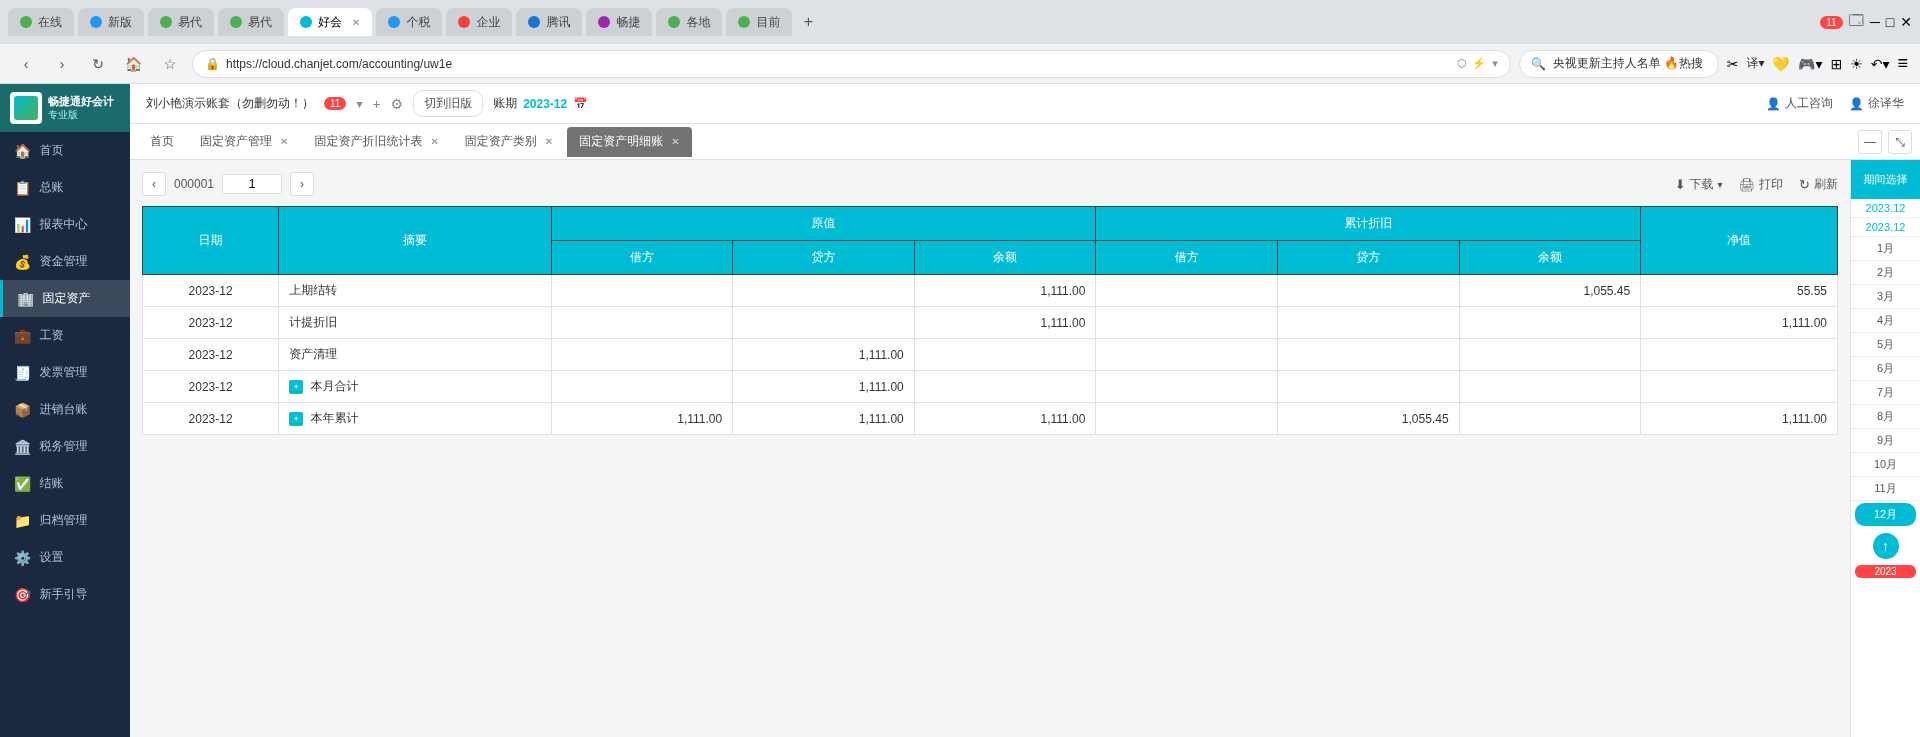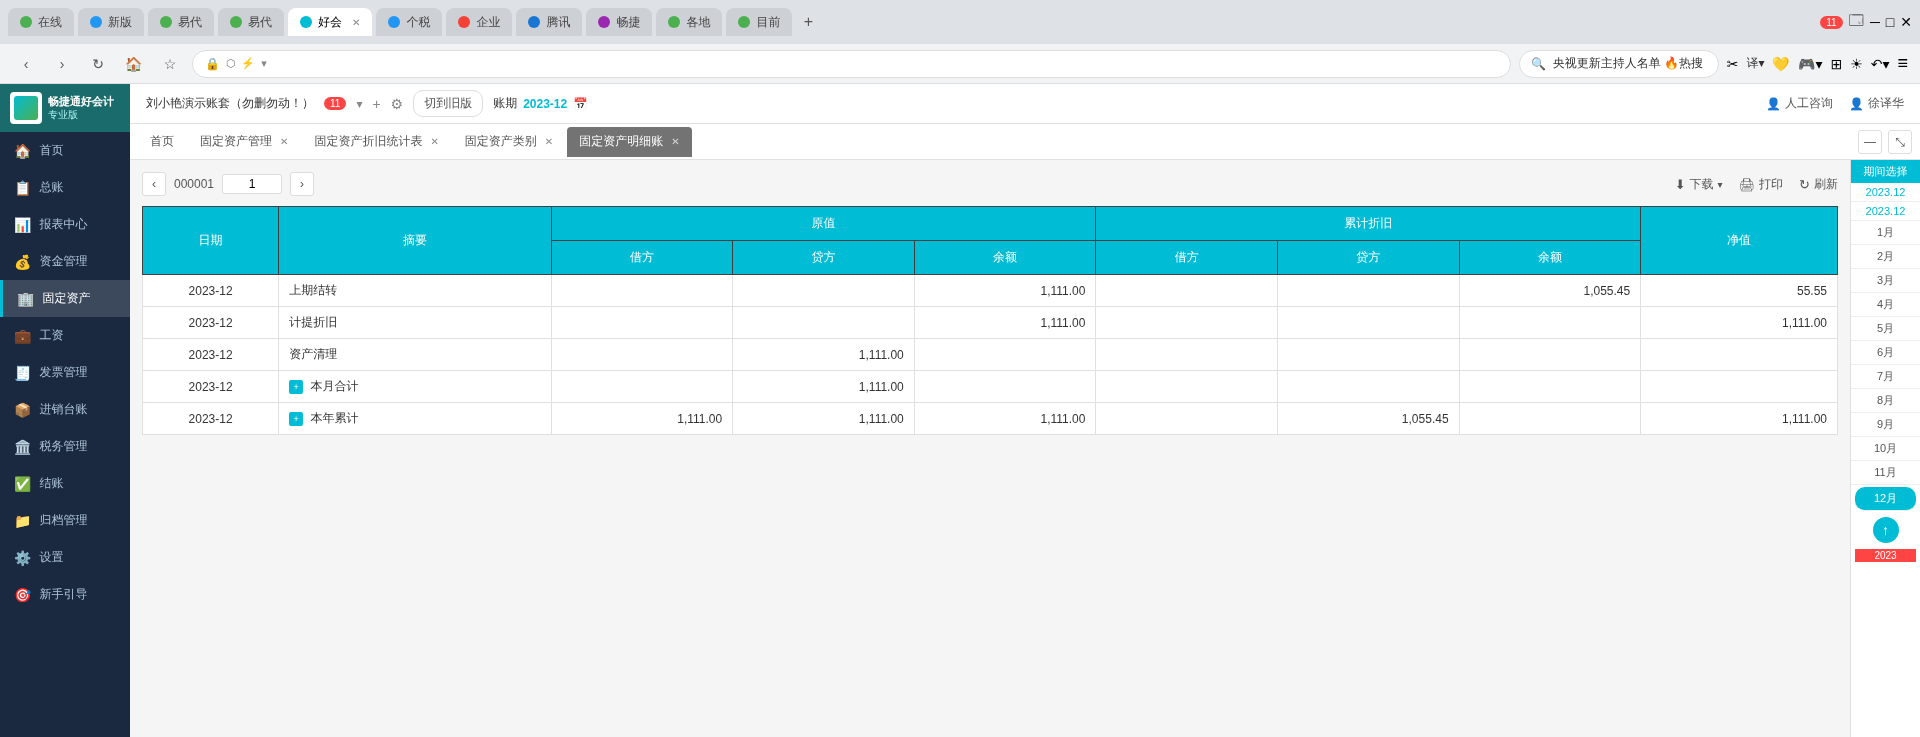--- a/index.html
+++ b/index.html
@@ -64,21 +64,21 @@
     
     .data-table { width: 100%; border-collapse: collapse; background: #fff; }
     .data-table th { background: #00bcd4; color: #fff; padding: 8px 10px; text-align: center; border: 1px solid #404040; font-size: 12px; font-weight: normal; }
     .data-table td { padding: 7px 10px; border: 1px solid #e0e0e0; font-size: 12px; color: #333; text-align: center; }
     .data-table td.left { text-align: left; }
     .data-table td.right { text-align: right; }
     .row-icon { display: inline-block; width: 14px; height: 14px; background: #00bcd4; border-radius: 2px; margin-right: 4px; vertical-align: middle; font-size: 9px; color: #fff; text-align: center; line-height: 14px; }
 
     
     .period-panel { width: 70px; background: #fff; border-left: 1px solid #e0e0e0; display: flex; flex-direction: column; font-size: 11px; }
-    .period-header { background: #00bcd4; color: #fff; text-align: center; padding: 4px 2px; font-size: 11px; }
+    .period-header { background: #00bcd4; color: #fff; text-align: center; padding: 12px 2px; font-size: 11px; }
     .period-year { color: #00bcd4; text-align: center; padding: 3px 2px; border-bottom: 1px solid #eee; font-size: 11px; }
     .period-month { text-align: center; padding: 4px 2px; border-bottom: 1px solid #eee; cursor: pointer; color: #555; }
     .period-month.active { background: #00bcd4; color: #fff; border-radius: 10px; margin: 2px 4px; }
     .float-icon { width: 28px; height: 28px; border-radius: 50%; display: flex; align-items: center; justify-content: center; cursor: pointer; font-size: 14px; }
     .float-icon.blue { background: #00bcd4; color: #fff; }
   </style>
 </head>
 <body>
 
 <div>
@@ -140,20 +140,21 @@
   </div>
 
   <div class="browser-nav">
     <div class="nav-btn">‹</div>
     <div class="nav-btn">›</div>
     <div class="nav-btn">↻</div>
     <div class="nav-btn">🏠</div>
     <div class="nav-btn">☆</div>
     <div class="address-bar">
       <span style="color:#4caf50;font-size:12px;">🔒</span>
+      <span class="address-text">https://cloud.chanjet.com/accounting/uw1e</span>
       <span style="font-size:11px;color:#888;">⬡</span>
       <span style="font-size:11px;color:#888;">⚡</span>
       <span style="font-size:11px;color:#888;">▾</span>
     </div>
     <div style="display:flex;align-items:center;gap:6px;padding:0 12px;background:#fff;border:1px solid #ddd;border-radius:20px;height:28px;min-width:200px;">
       <span style="font-size:12px;color:#888;">🔍</span>
       <span style="font-size:12px;color:#333;">央视更新主持人名单  🔥热搜</span>
     </div>
     <div style="display:flex;align-items:center;gap:8px;">
       <span style="cursor:pointer;font-size:14px;">✂</span>
@@ -413,17 +414,17 @@
         <div class="period-month">5月</div>
         <div class="period-month">6月</div>
         <div class="period-month">7月</div>
         <div class="period-month">8月</div>
         <div class="period-month">9月</div>
         <div class="period-month">10月</div>
         <div class="period-month">11月</div>
         <div class="period-month active">12月</div>
 
         <div class="float-icon blue" style="margin:4px auto;width:26px;height:26px;border-radius:50%;background:#00bcd4;color:#fff;display:flex;align-items:center;justify-content:center;cursor:pointer;">↑</div>
-        <div style="background:#ff4444;color:#fff;font-size:10px;text-align:center;border-radius:0;margin:2px 4px;padding:1px;">2023</div>
+        <div style="background:#ff4444;color:#fff;font-size:10px;text-align:center;border-radius:6px;margin:2px 4px;padding:1px;">2023</div>
       </div>
     </div>
   </div>
 </div>
 
 </body></html>

